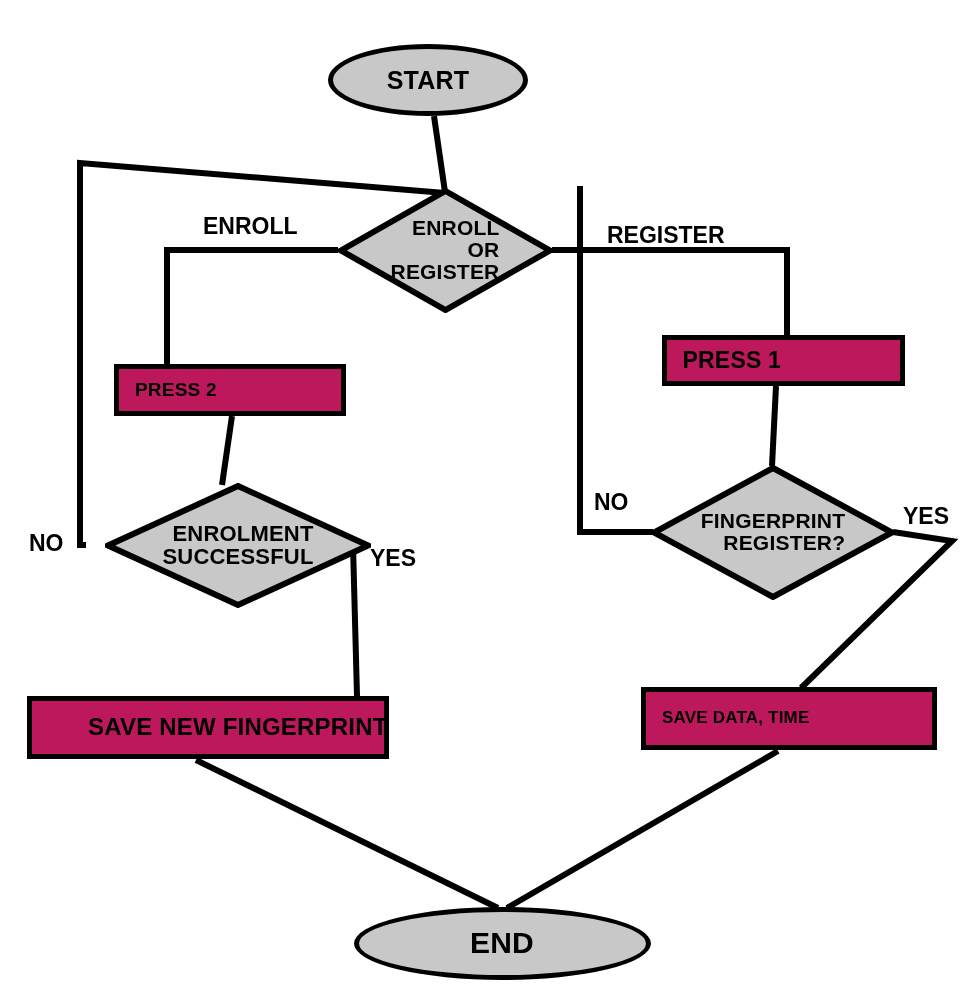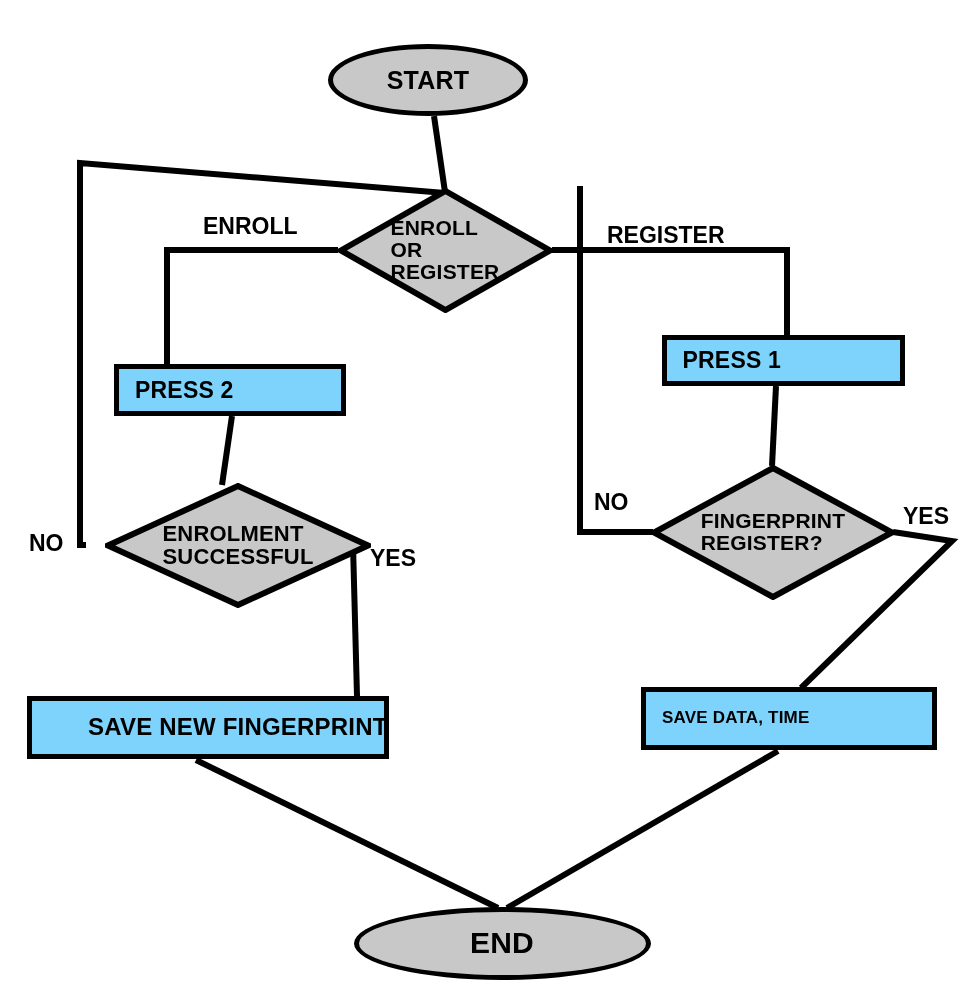--- a/index.html
+++ b/index.html
@@ -9,31 +9,31 @@
     width:975px;height:990px;
     background:#ffffff;
     font-family:"Liberation Sans","DejaVu Sans",sans-serif;
     overflow:hidden;
   }
   #wires{position:absolute;left:0;top:0;width:975px;height:990px;}
   .node{position:absolute;box-sizing:border-box;}
   .node .lbl{
     position:absolute;left:0;top:0;width:100%;height:100%;
     display:flex;align-items:center;justify-content:center;
-    text-align:left;color:#000;font-weight:700;
+    text-align:right;color:#000;font-weight:700;
     letter-spacing:.2px;line-height:1.05;white-space:pre-line;
     pointer-events:none;
   }
   
   .terminator{
     background:#c8c8c8;border:5px solid #000;border-radius:50%;
   }
   
   .process{
-    background:#7dd3fc;border:5px solid #000;
+    background:#be185d;border:5px solid #000;
   }
   .process .lbl{justify-content:flex-start;padding-left:16px;text-align:left;}
   
   .decision{}
   .decision .dshape{
     position:absolute;left:0;top:0;width:100%;height:100%;
   }
   .decision .lbl{font-weight:700;}
   .edgelabel{
     position:absolute;color:#000;font-weight:700;
@@ -68,21 +68,21 @@
       </div>
       <div class="node decision" style="left: 337.5px; top: 187.5px; width: 215px; height: 125px;">
         <svg class="dshape" viewBox="0 0 215 125">
           <path d="M 107.5 3 L 212 62.5 L 107.5 122 L 3 62.5 Z" fill="#c8c8c8" stroke="#000000" stroke-width="6" stroke-linejoin="miter"></path>
         </svg>
         <div class="lbl" style="font-size: 21px;">ENROLL
 OR
 REGISTER</div>
       </div>
       <div class="node process" style="left: 114px; top: 364px; width: 232px; height: 52px;">
-        <div class="lbl" style="font-size: 23px;">PRESS 2</div>
+        <div class="lbl" style="font-size: 19px;">PRESS 2</div>
       </div>
       <div class="node process" style="left: 661.5px; top: 334.5px; width: 243px; height: 51px;">
         <div class="lbl" style="font-size: 23px;">PRESS 1</div>
       </div>
       <div class="node decision" style="left: 105px; top: 482.5px; width: 266px; height: 125px;">
         <svg class="dshape" viewBox="0 0 266 125">
           <path d="M 133 3 L 263 62.5 L 133 122 L 3 62.5 Z" fill="#c8c8c8" stroke="#000000" stroke-width="6" stroke-linejoin="miter"></path>
         </svg>
         <div class="lbl" style="font-size: 22px;">ENROLMENT
 SUCCESSFUL</div>

